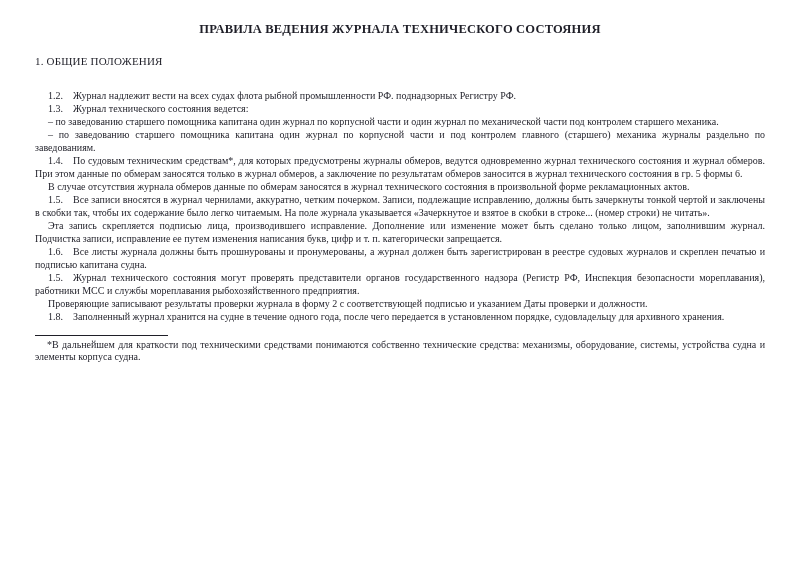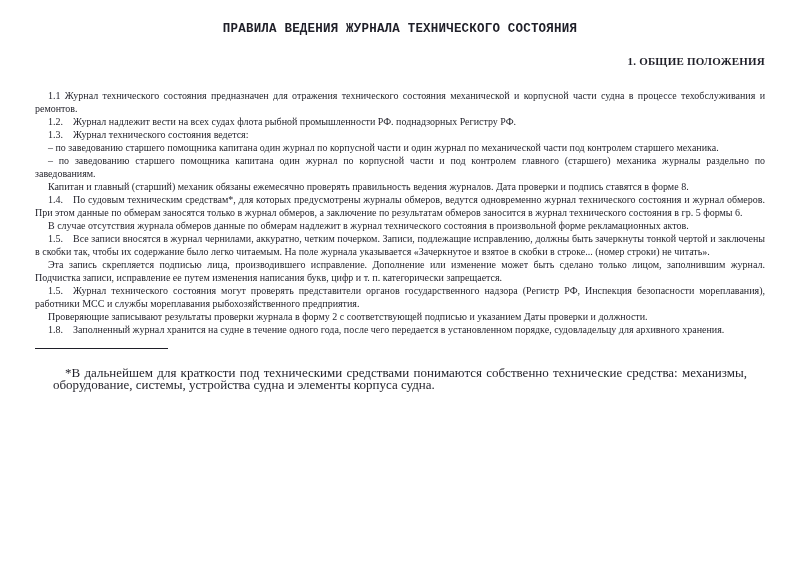--- a/index.html
+++ b/index.html
@@ -18,26 +18,25 @@
     box-sizing: border-box;
     padding: 22px 35px 0 35px;
   }
   .doc-title {
     text-align: center;
     font-size: 12.5px;
     font-weight: bold;
     letter-spacing: 0.2px;
     margin: 0 0 0 0;
     line-height: 15px;
-    font-family: Liberation Mono, monospace;
   }
   .section-heading {
-    text-align: right;
+    text-align: left;
     font-size: 11px;
-    font-weight: bold;
+    font-weight: normal;
     letter-spacing: 0.2px;
     margin: 17px 0 0 0;
     line-height: 14px;
   }
   .body-text {
     margin-top: 21px;
     font-size: 10px;
     line-height: 13px;
     text-align: justify;
     hyphens: auto;
@@ -51,47 +50,46 @@
     margin-top: 12px;
   }
   .footnote-rule {
     width: 133px;
     height: 0;
     border: none;
     border-top: 1.6px solid #1f1f28;
     margin: 0 0 3px 0;
   }
   .footnote-text {
-    font-size: 13px;
+    font-size: 10px;
     line-height: 11.5px;
     text-align: justify;
     text-indent: 12px;
-    margin: 18px;
+    margin: 0;
     hyphens: auto;
     -webkit-hyphens: auto;
   }
 </style>
 </head>
 <body>
 
 <div class="page">
   <h1 class="doc-title">ПРАВИЛА ВЕДЕНИЯ ЖУРНАЛА ТЕХНИЧЕСКОГО СОСТОЯНИЯ</h1>
   <h2 class="section-heading">1. ОБЩИЕ ПОЛОЖЕНИЯ</h2>
 
   <div class="body-text">
-    <p>1.1 Журнал технического состояния предназначен для отражения технического состояния механической и корпусной части судна в процессе техобслуживания и ремонтов.</p>
     <p>1.2.  Журнал надлежит вести на всех судах флота рыбной промышленности РФ. поднадзорных Регистру РФ.</p>
     <p>1.3.  Журнал технического состояния ведется:</p>
     <p>– по заведованию старшего помощника капитана один журнал по корпусной части и один журнал по механической части под контролем старшего механика.</p>
     <p>– по заведованию старшего помощника капитана один журнал по корпусной части и под контролем главного (старшего) механика журналы раздельно по заведованиям.</p>
-    <p>Капитан и главный (старший) механик обязаны ежемесячно проверять правильность ведения журналов. Дата проверки и подпись ставятся в форме 8.</p>
     <p>1.4.  По судовым техническим средствам*, для которых предусмотрены журналы обмеров, ведутся одновременно журнал технического состояния и журнал обмеров. При этом данные по обмерам заносятся только в журнал обмеров, а заключение по результатам обмеров заносится в журнал технического состояния в гр. 5 формы 6.</p>
-    <p>В случае отсутствия журнала обмеров данные по обмерам надлежит в журнал технического состояния в произвольной форме рекламационных актов.</p>
+    <p>В случае отсутствия журнала обмеров данные по обмерам заносятся в журнал технического состояния в произвольной форме рекламационных актов.</p>
     <p>1.5.  Все записи вносятся в журнал чернилами, аккуратно, четким почерком. Записи, подлежащие исправлению, должны быть зачеркнуты тонкой чертой и заключены в скобки так, чтобы их содержание было легко читаемым. На поле журнала указывается «Зачеркнутое и взятое в скобки в строке... (номер строки) не читать».</p>
     <p>Эта запись скрепляется подписью лица, производившего исправление. Дополнение или изменение может быть сделано только лицом, заполнившим журнал. Подчистка записи, исправление ее путем изменения написания букв, цифр и т. п. категорически запрещается.</p>
+    <p>1.6.  Все листы журнала должны быть прошнурованы и пронумерованы, а журнал должен быть зарегистрирован в реестре судовых журналов и скреплен печатью и подписью капитана судна.</p>
     <p>1.5.  Журнал технического состояния могут проверять представители органов государственного надзора (Регистр РФ, Инспекция безопасности мореплавания), работники МСС и службы мореплавания рыбохозяйственного предприятия.</p>
     <p>Проверяющие записывают результаты проверки журнала в форму 2 с соответствующей подписью и указанием Даты проверки и должности.</p>
     <p>1.8.  Заполненный журнал хранится на судне в течение одного года, после чего передается в установленном порядке, судовладельцу для архивного хранения.</p>
   </div>
 
   <div class="footnote-block">
     <hr class="footnote-rule">
     <p class="footnote-text">*В дальнейшем для краткости под техническими средствами понимаются собственно технические средства: механизмы, оборудование, системы, устройства судна и элементы корпуса судна.</p>
   </div>
 </div>

